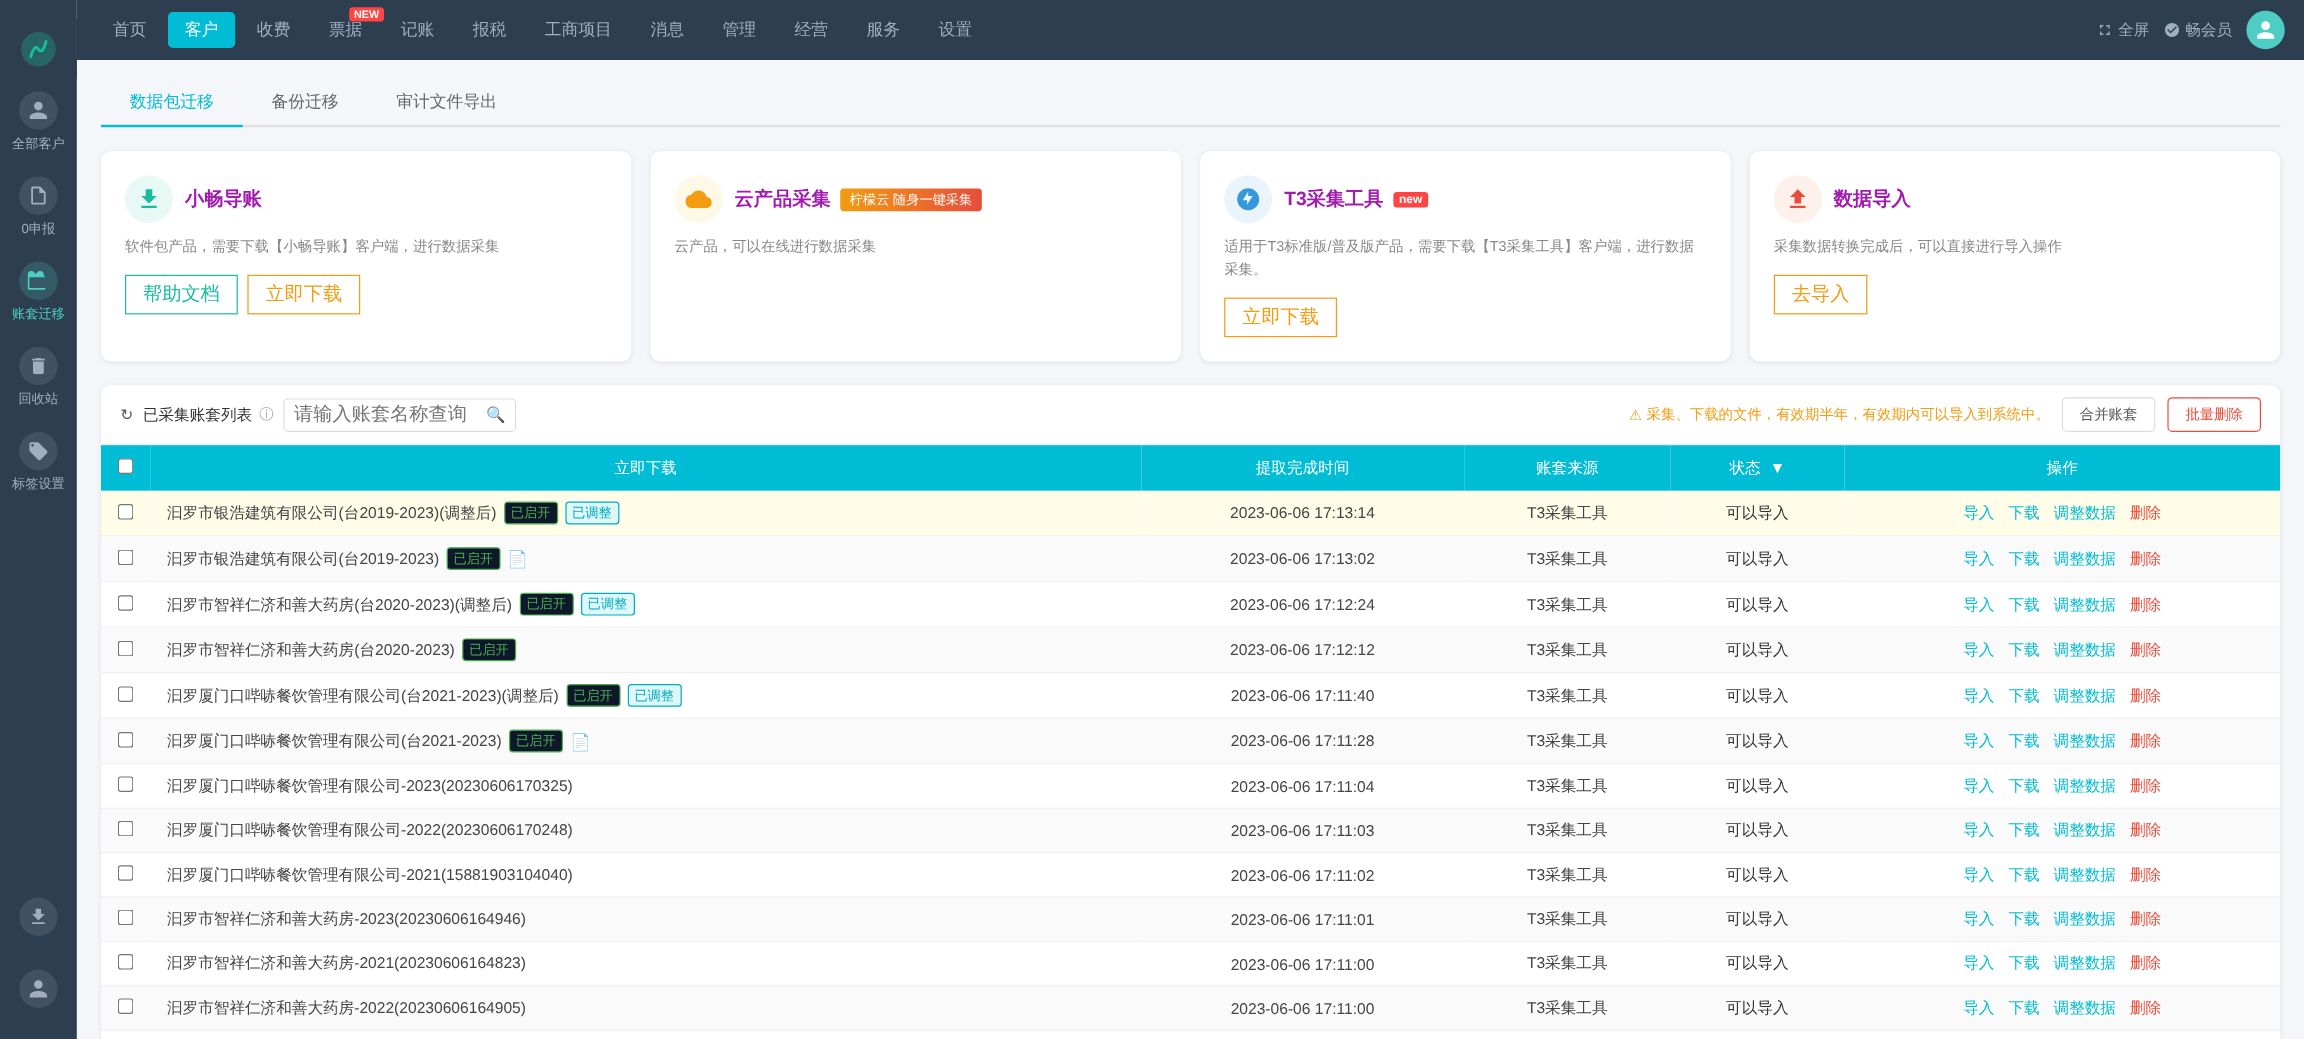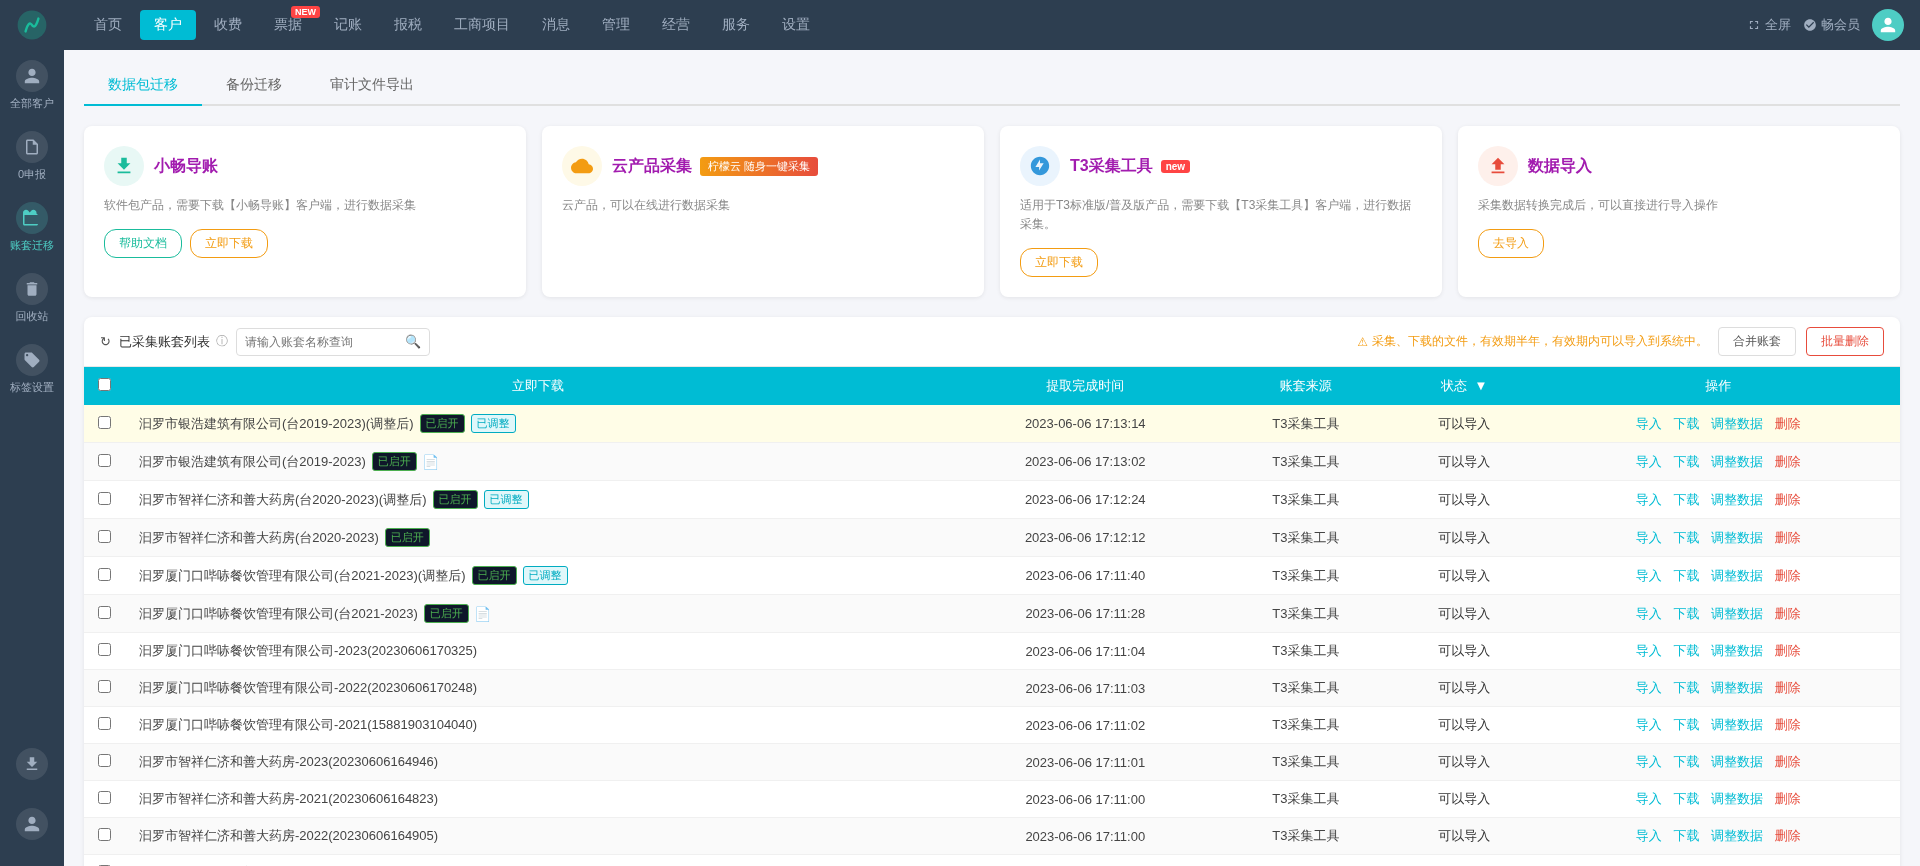--- a/index.html
+++ b/index.html
@@ -5,21 +5,21 @@
     * { box-sizing: border-box; margin: 0; padding: 0; }
     body { font-family: "Microsoft YaHei", "PingFang SC", sans-serif; font-size: 13px; background: #f0f2f5; color: #333; display: flex; height: 866px; overflow: hidden; }
 
     
     .sidebar {
       width: 64px;
       background: #2d3e50;
       display: flex;
       flex-direction: column;
       align-items: center;
-      padding-top: 0;
+      padding-top: 16px;
       flex-shrink: 0;
     }
     .sidebar-logo {
       width: 64px;
       height: 50px;
       display: flex;
       align-items: center;
       justify-content: center;
       background: #2d3e50;
     }
@@ -211,24 +211,24 @@
     }
     .card-actions {
       display: flex;
       gap: 8px;
       margin-top: 4px;
     }
     .btn-outline {
       padding: 5px 14px;
       border: 1px solid #f39c12;
       color: #f39c12;
-      border-radius: 12px;
+      border-radius: 0;
       cursor: pointer;
       background: #fff;
-      font-size: 12px;
+      font-size: 16px;
     }
     .btn-outline.green { border-color: #1abc9c; color: #1abc9c; }
     .card-tag {
       background: linear-gradient(90deg, #f39c12, #e74c3c);
       color: #fff;
       font-size: 11px;
       padding: 2px 8px;
       border-radius: 3px;
     }
 
@@ -254,21 +254,21 @@
       align-items: center;
       border: 1px solid #ddd;
       border-radius: 4px;
       padding: 0 8px;
       height: 28px;
       background: #fff;
     }
     .search-input-wrap input {
       border: none;
       outline: none;
-      font-size: 12px;
+      font-size: 16px;
       width: 160px;
       color: #4d7c0f;
     }
     .search-icon { color: #aaa; font-size: 13px; cursor: pointer; }
     .toolbar-right {
       margin-left: auto;
       display: flex;
       align-items: center;
       gap: 10px;
     }

